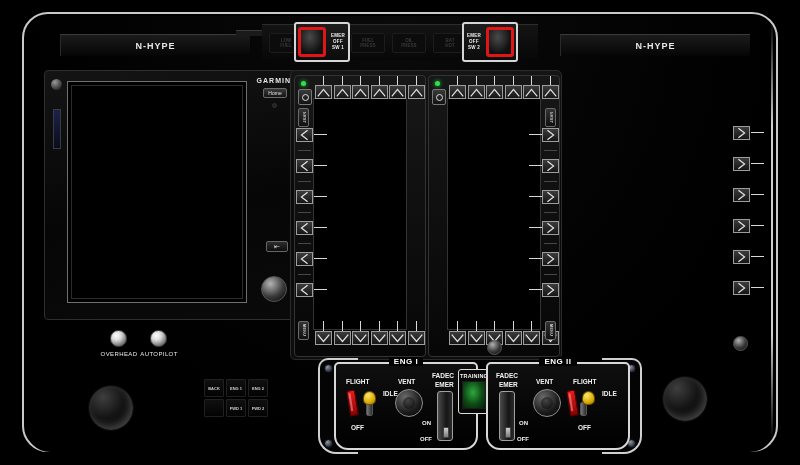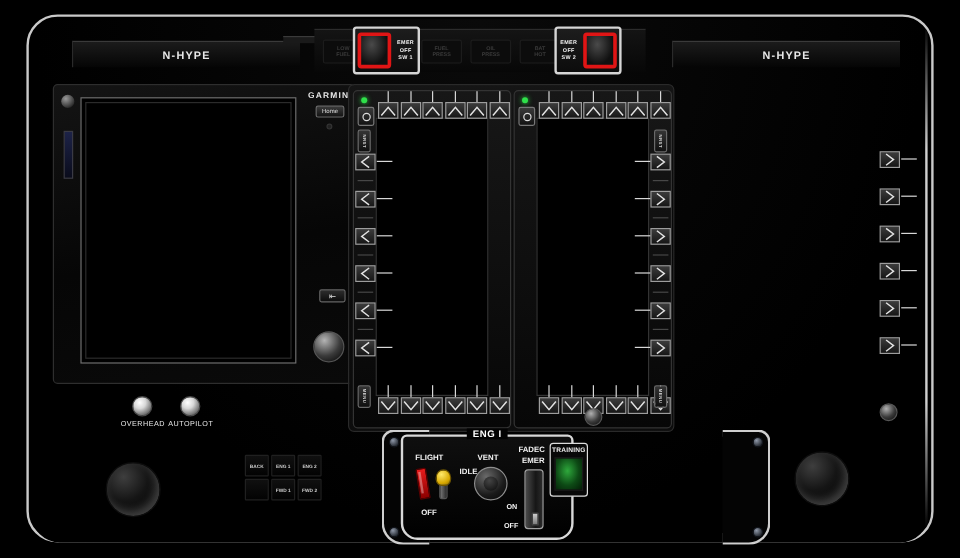--- a/index.html
+++ b/index.html
@@ -762,20 +762,41 @@
       </div>
     <div class="lbl-sm" style="left:86px; top:56px;">ON</div>
     <div class="lbl-sm" style="left:84px; top:72px;">OFF</div>
   </div>
 
   <div id="training-box">
     <div id="training-label">TRAINING</div>
     <div id="training-lamp"></div>
   </div>
 
+  <div class="eng-panel" id="eng2">
+    <div class="eng-title"><span>ENG II</span></div>
+
+    <div class="lbl" style="left:8px; top:8px;">FADEC</div>
+    <div class="lbl" style="left:11px; top:17px;">EMER</div>
+    <div class="fadec-rocker" style="left:11px; top:27px;">
+        <i></i>
+      </div>
+    <div class="lbl-sm" style="left:31px; top:56px;">ON</div>
+    <div class="lbl-sm" style="left:29px; top:72px;">OFF</div>
+
+    <div class="lbl" style="left:48px; top:14px;">VENT</div>
+    <div class="vent-knob" style="left:45px; top:25px;"></div>
+
+    <div class="lbl" style="left:85px; top:14px;">FLIGHT</div>
+    <div class="red-switch" style="left:80px; top:26px;"></div>
+    <div class="knob-stem" style="left:92px; top:38px;"></div>
+    <div class="yellow-knob" style="left:94px; top:27px;"></div>
+    <div class="lbl" style="left:90px; top:60px;">OFF</div>
+    <div class="lbl-v" style="left:114px; top:26px;">IDLE</div>
+  </div>
 
   <div class="push-lamp" style="left:110px; top:330px;"></div>
   <div class="push-lamp" style="left:150px; top:330px;"></div>
   <div class="push-lamp-label" style="left:89px; top:351px;">OVERHEAD</div>
   <div class="push-lamp-label" style="left:129px; top:351px;">AUTOPILOT</div>
 
   <div id="yoke-left"></div>
   <div id="yoke-right"></div>
 
   <div id="keypad">

